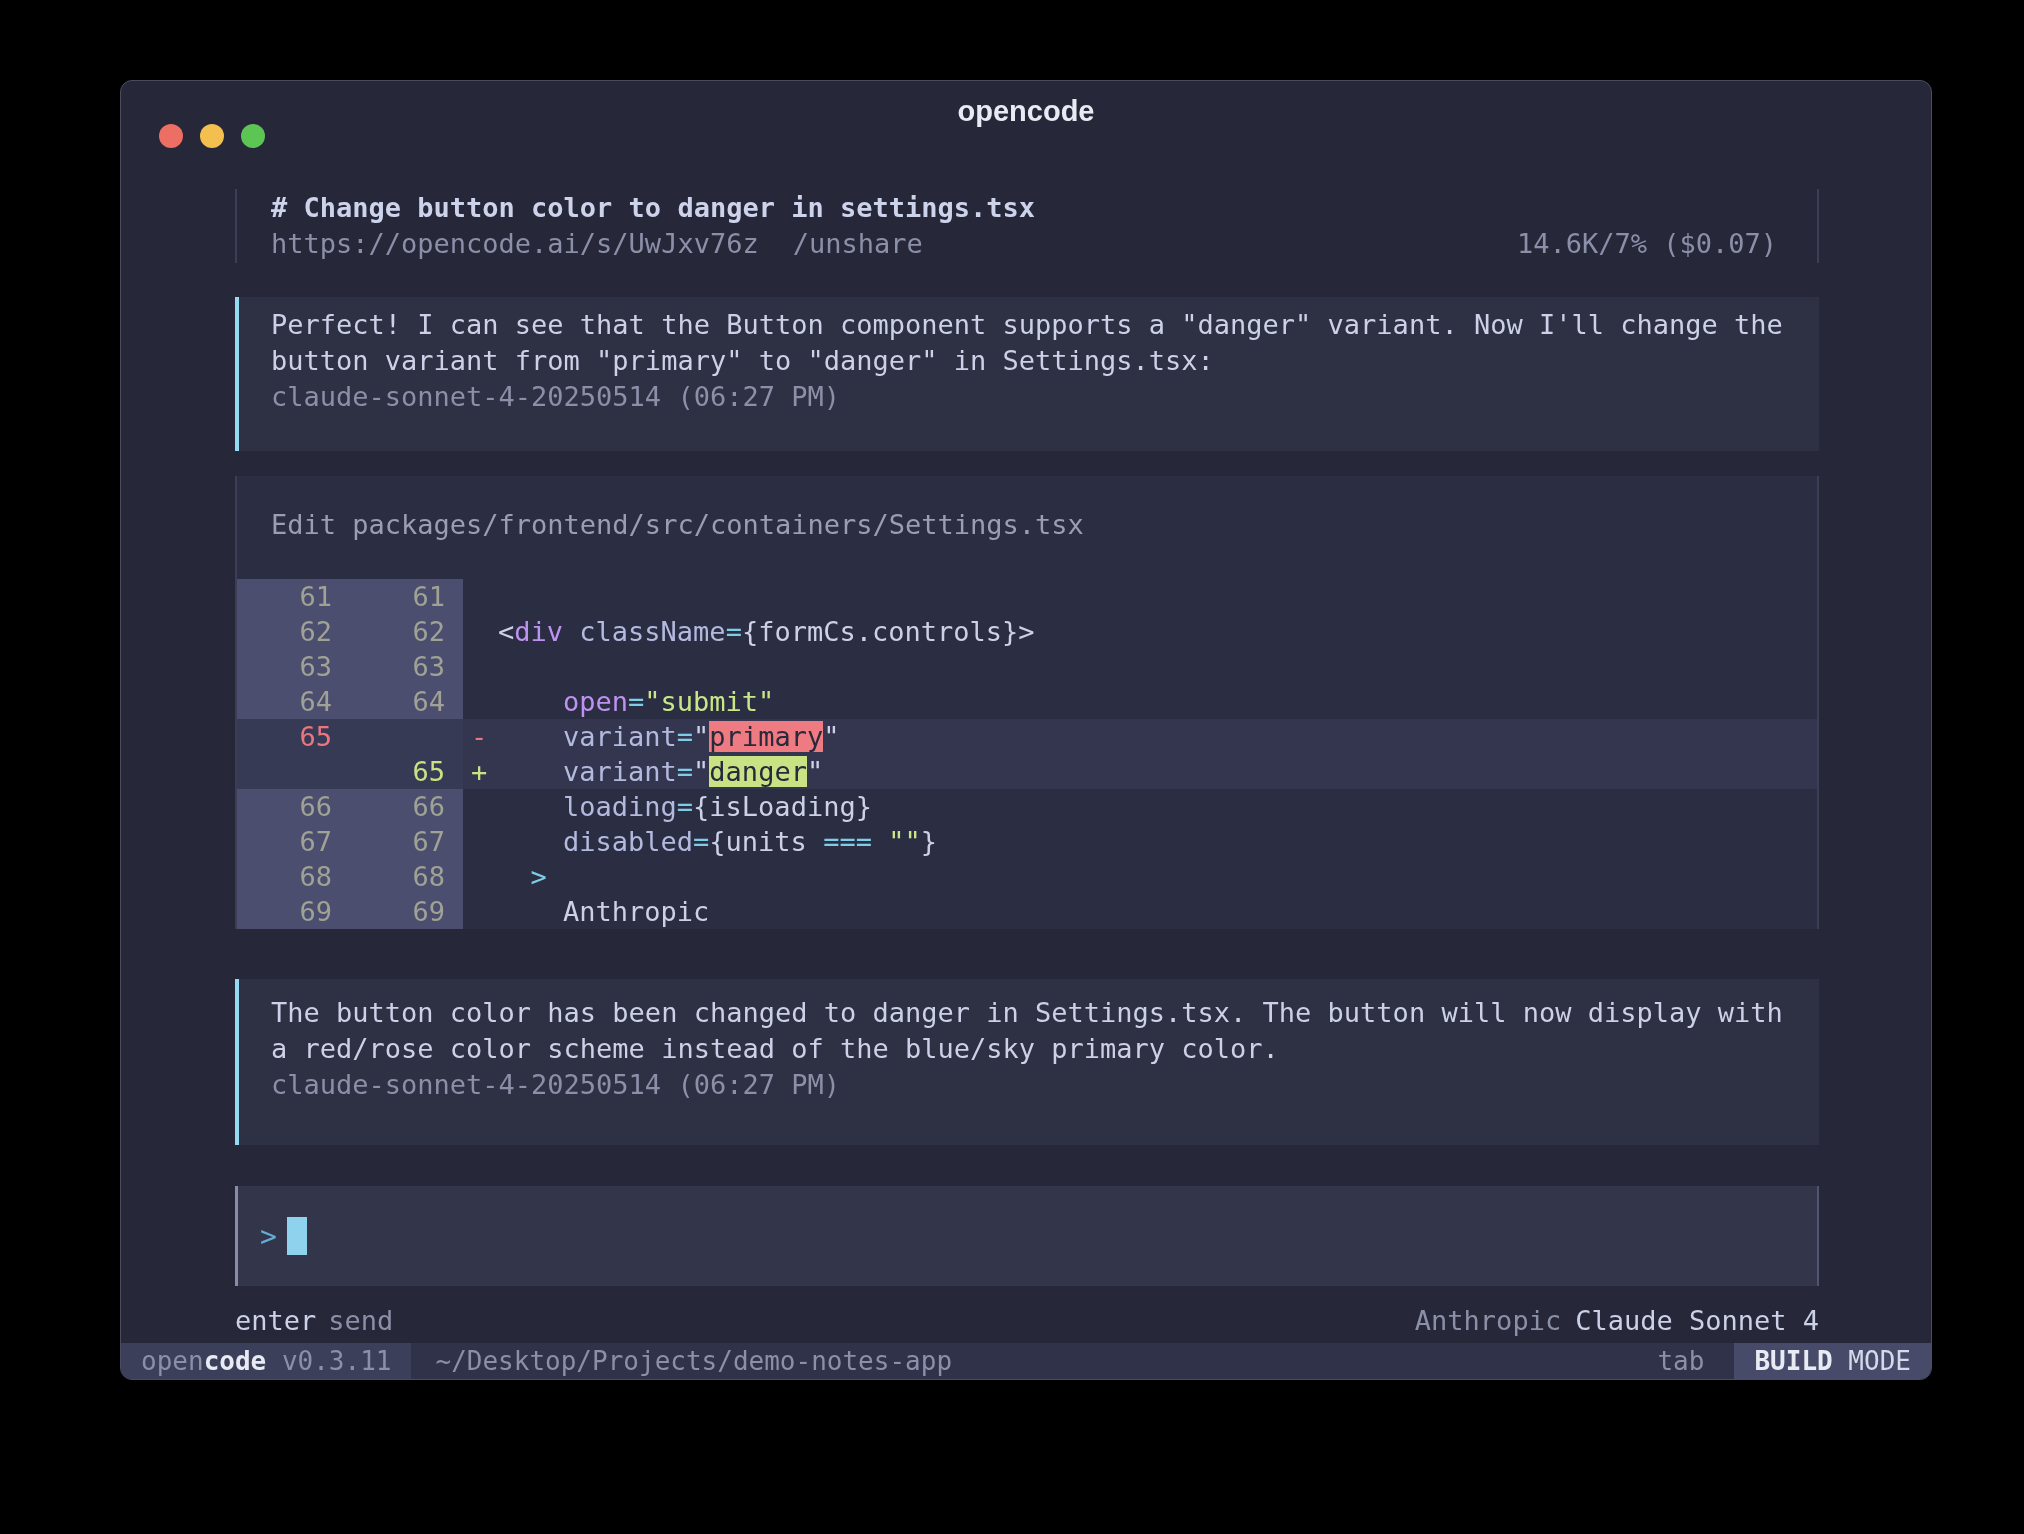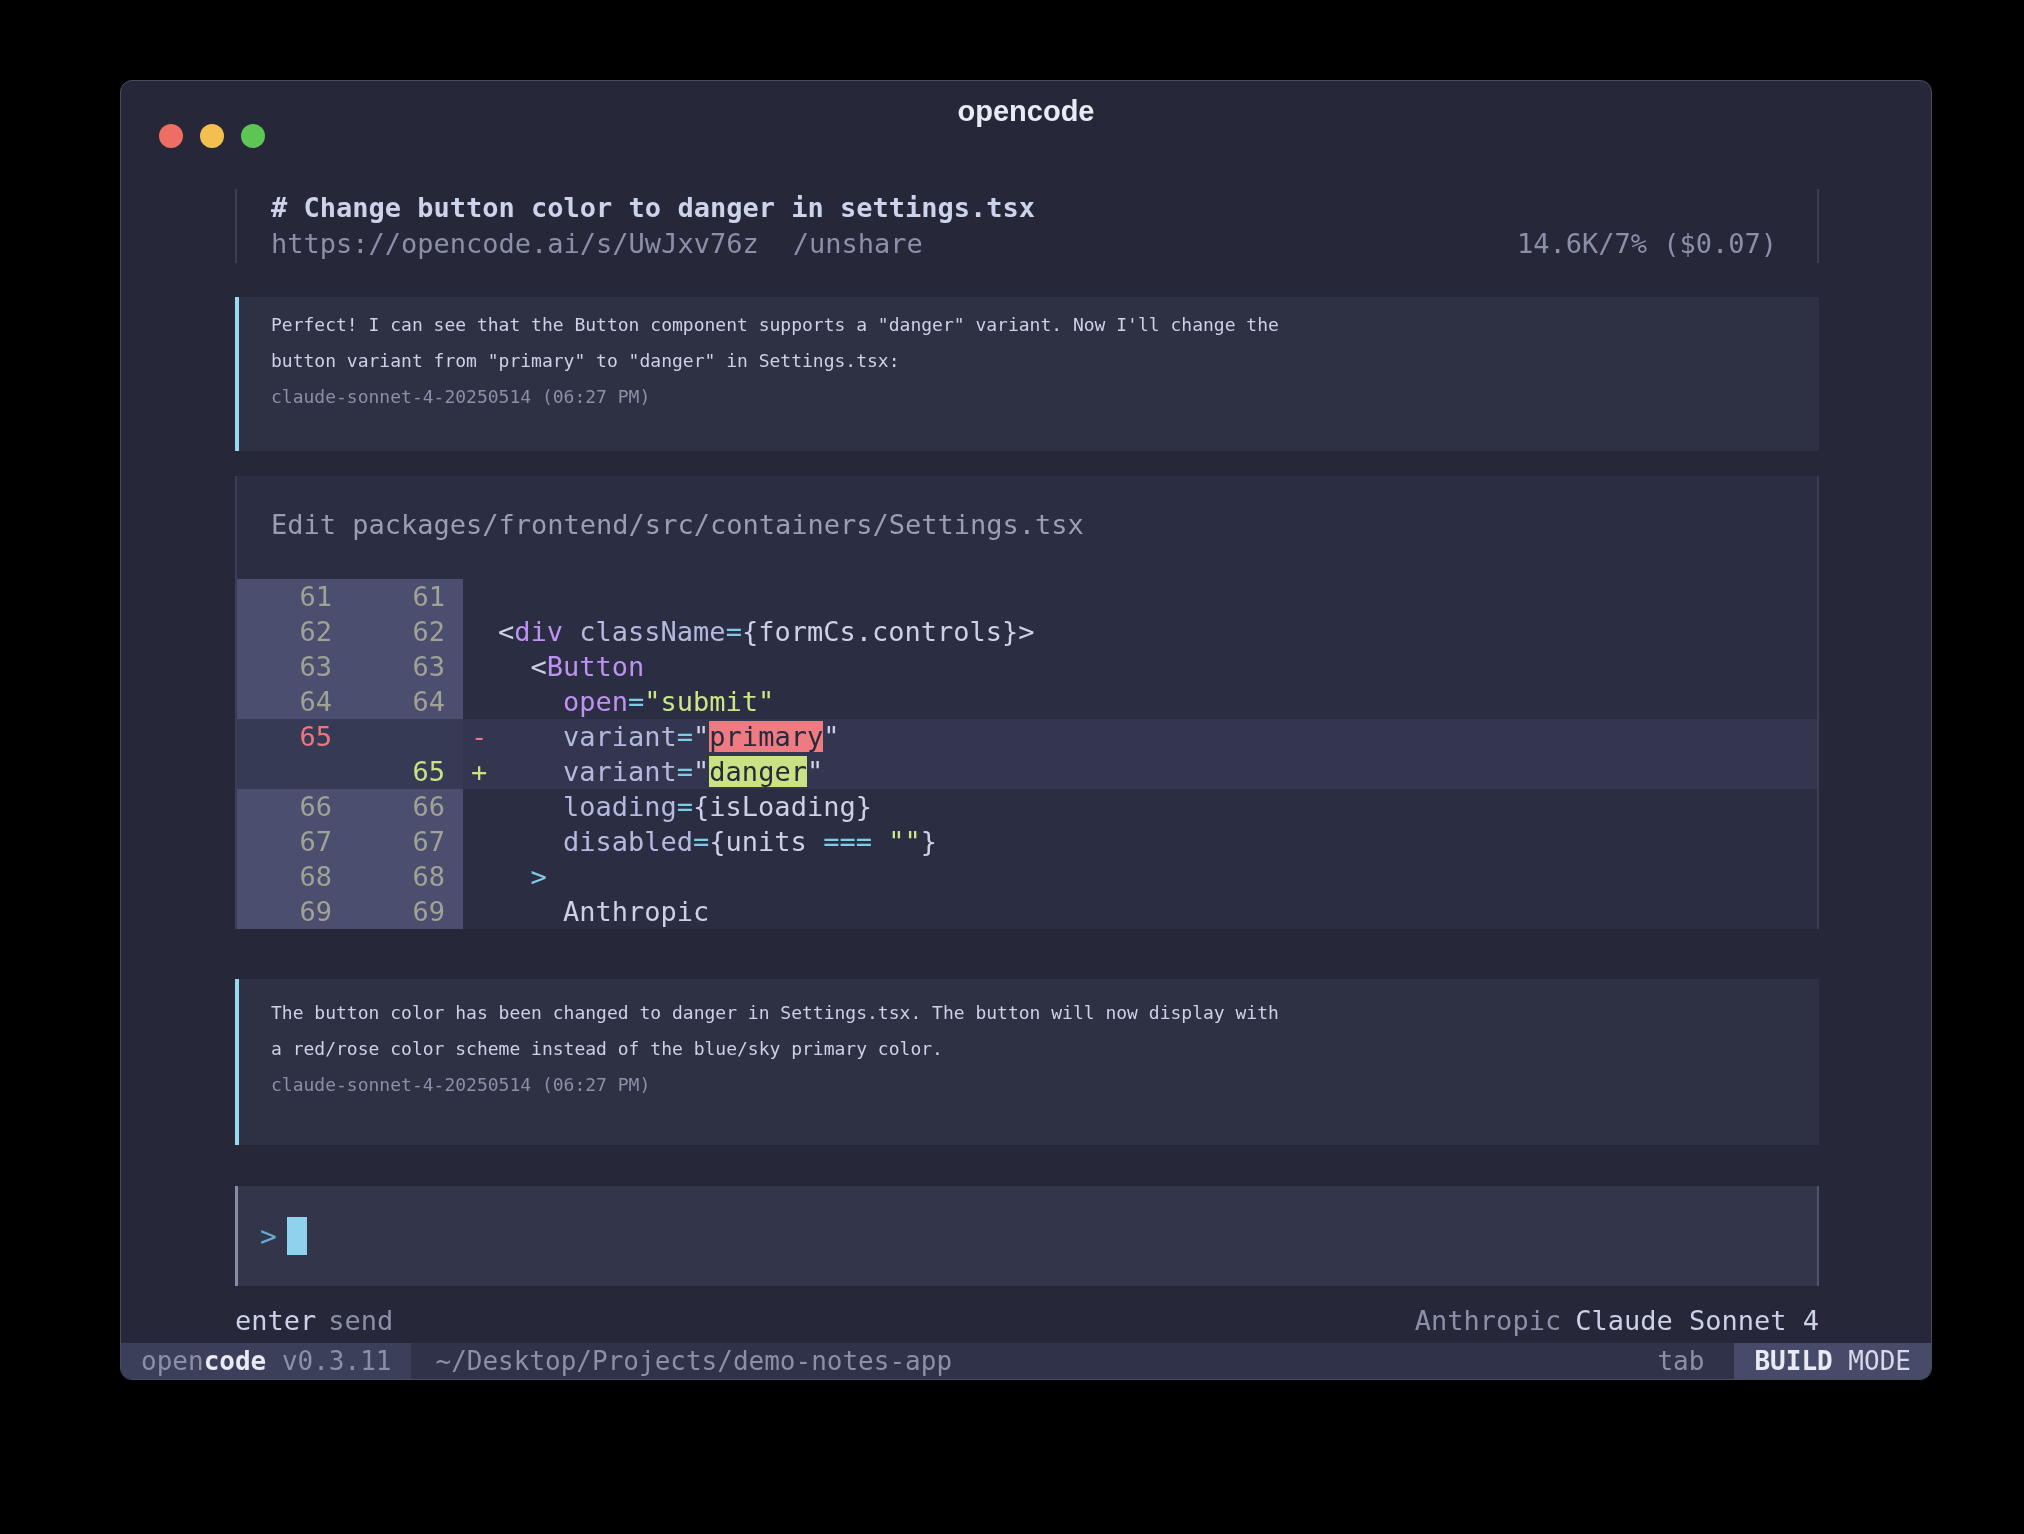--- a/index.html
+++ b/index.html
@@ -27,21 +27,21 @@
   
   .col{position:absolute;left:114px;width:1584px;}
   
   .session{top:108px;height:74px;border-left:2px solid var(--border-subtle);border-right:2px solid var(--border-subtle);
     padding:1px 40px 0 34px;font-size:27px;line-height:36px;}
   .session-title{font-weight:700;color:#ced3ec;}
   .session-line2{display:flex;justify-content:space-between;color:var(--text-dim);}
   .session-url span{margin-right:34px;}
   
   .msg{background:var(--bg-surface);border-left:4px solid var(--accent-cyan);
-    padding:10px 30px 36px 32px;font-size:18px;line-height:36px;color:var(--text-main);}
+    padding:10px 30px 36px 32px;font-size:27px;line-height:36px;color:var(--text-main);}
   .msg-1{top:216px;} .msg-2{top:898px;padding-top:16px;padding-bottom:42px;}
   .msg .meta{color:var(--text-dim);}
   
   .editor{top:395px;height:453px;background:var(--bg-editor);
     border-left:2px solid var(--border-subtle);border-right:2px solid var(--border-subtle);}
   .editor-title{padding:30px 0 0 34px;font-size:27px;line-height:38px;color:#9a9eb5;}
   .diff{margin-top:35px;font-size:27px;}
   .drow{display:grid;grid-template-columns:113px 113px 35px 1fr;height:35px;line-height:35px;}
   .drow .gut{background:var(--bg-gutter);text-align:right;padding-right:18px;color:var(--text-gutter);}
   .drow.del,.drow.add{background:var(--bg-row-changed);}
@@ -113,21 +113,20 @@
           <div class="drow ctx">
             <span class="gut n1">62</span>
             <span class="gut n2">62</span>
             <span class="mark"></span>
             <span class="code"><span class="tk-l">&lt;</span><span class="tk-p">div</span><span class="tk-l"> </span><span class="tk-a">className</span><span class="tk-c">=</span><span class="tk-l">{formCs.controls}</span><span class="tk-l">&gt;</span></span>
           </div>
           <div class="drow ctx">
             <span class="gut n1">63</span>
             <span class="gut n2">63</span>
             <span class="mark"></span>
-            <span class="code"><span class="tk-l">  &lt;</span><span class="tk-p">Button</span></span>
           </div>
           <div class="drow ctx">
             <span class="gut n1">64</span>
             <span class="gut n2">64</span>
             <span class="mark"></span>
             <span class="code"><span class="tk-l">    </span><span class="tk-p">open</span><span class="tk-c">=</span><span class="tk-g">"submit"</span></span>
           </div>
           <div class="drow del">
             <span class="gut n1">65</span>
             <span class="gut n2"></span>

